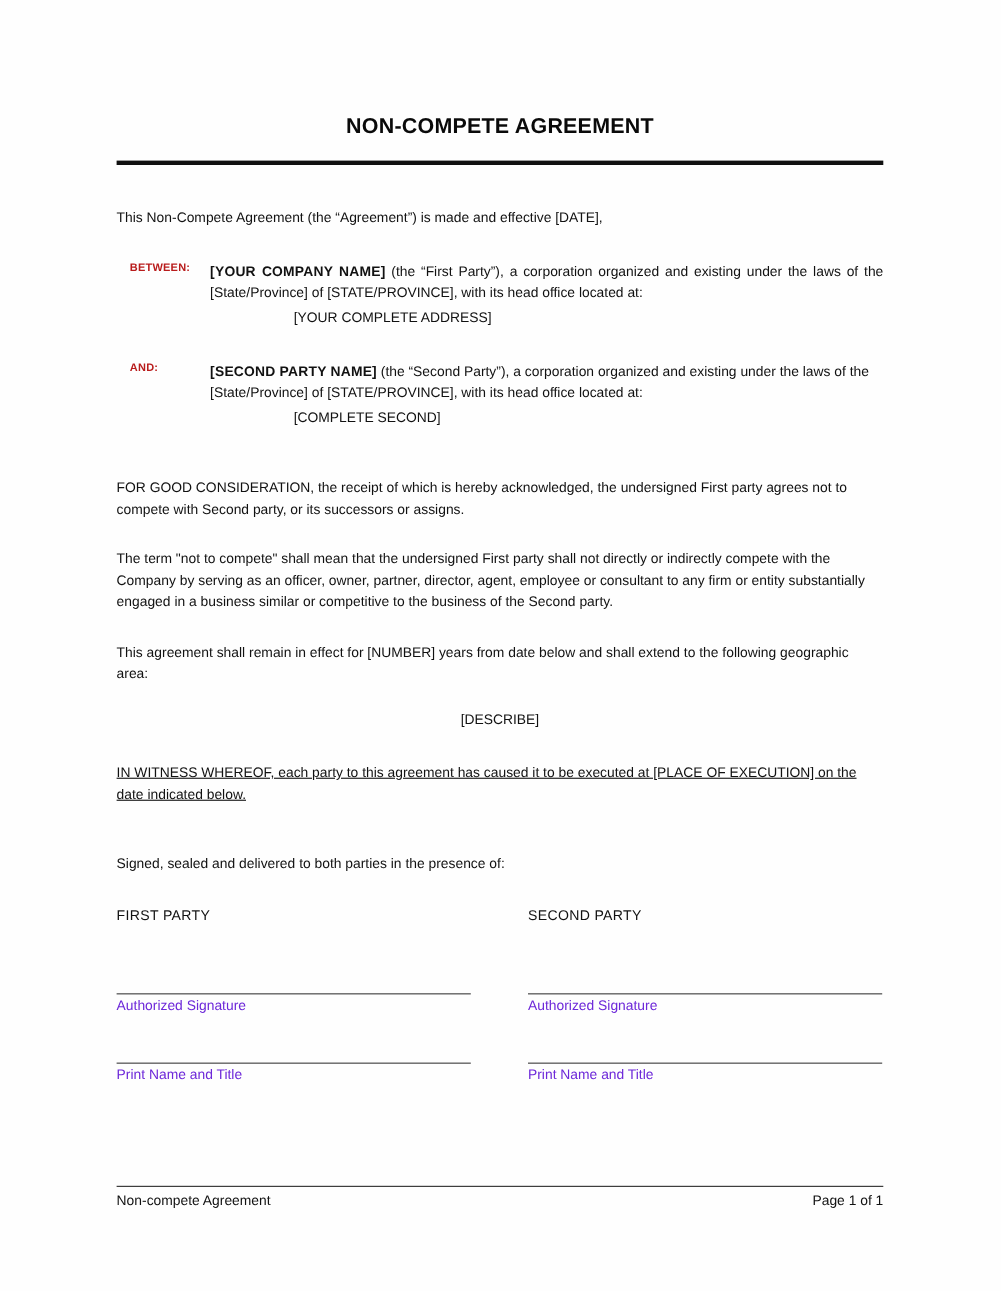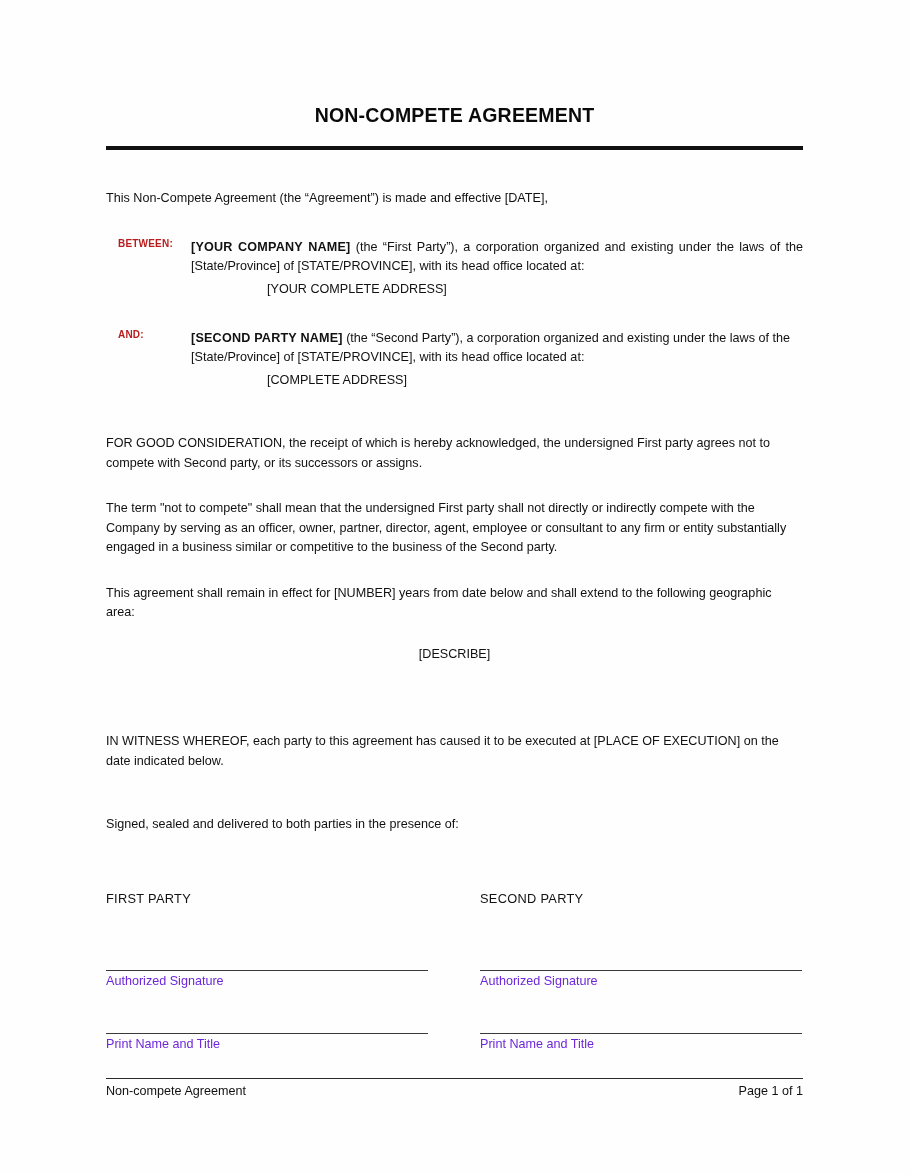--- a/index.html
+++ b/index.html
@@ -95,25 +95,25 @@
   
   .body-para {
     font-size: 12.6px;
     line-height: 1.55;
     color: #111;
     margin: 0;
   }
   .gap-lg  { margin-top: 44px; }
   .gap-md  { margin-top: 26px; }
   .gap-sm  { margin-top: 22px; text-align: center; }
-  .gap-xl  { margin-top: 68px; }
+  .gap-xl  { margin-top: 29px; text-decoration: underline; }
 
   
   .sig-area {
-    margin-top: 56px;
+    margin-top: 28px;
   }
   .sig-row {
     display: flex;
   }
   .sig-col {
     width: 322px;
   }
   .sig-col.left  { margin-right: 52px; }
   .sig-heading {
     font-size: 12.8px;
@@ -173,21 +173,21 @@
         <span class="lead">[YOUR COMPANY NAME]</span><span> (the “First Party”), a corporation organized and existing under the laws of the [State/Province] of [STATE/PROVINCE], with its head office located at:</span>
       </div>
       <div class="party-address">[YOUR COMPLETE ADDRESS]</div>
     </div>
 
     <div class="party-block">
       <div class="party-label">AND:</div>
       <div class="party-body">
         <span class="lead">[SECOND PARTY NAME]</span><span> (the “Second Party”), a corporation organized and existing under the laws of the [State/Province] of [STATE/PROVINCE], with its head office located at:</span>
       </div>
-      <div class="party-address">[COMPLETE ADDRESS]</div>
+      <div class="party-address">[COMPLETE SECOND]</div>
     </div>
 
     <p class="body-para gap-lg">FOR GOOD CONSIDERATION, the receipt of which is hereby acknowledged, the undersigned First party agrees not to compete with Second party, or its successors or assigns.</p>
 
     <p class="body-para gap-md">The term "not to compete" shall mean that the undersigned First party shall not directly or indirectly compete with the Company by serving as an officer, owner, partner, director, agent, employee or consultant to any firm or entity substantially engaged in a business similar or competitive to the business of the Second party.</p>
 
     <p class="body-para gap-md">This agreement shall remain in effect for [NUMBER] years from date below and shall extend to the following geographic area:</p>
 
     <p class="body-para gap-sm">[DESCRIBE]</p>
 

